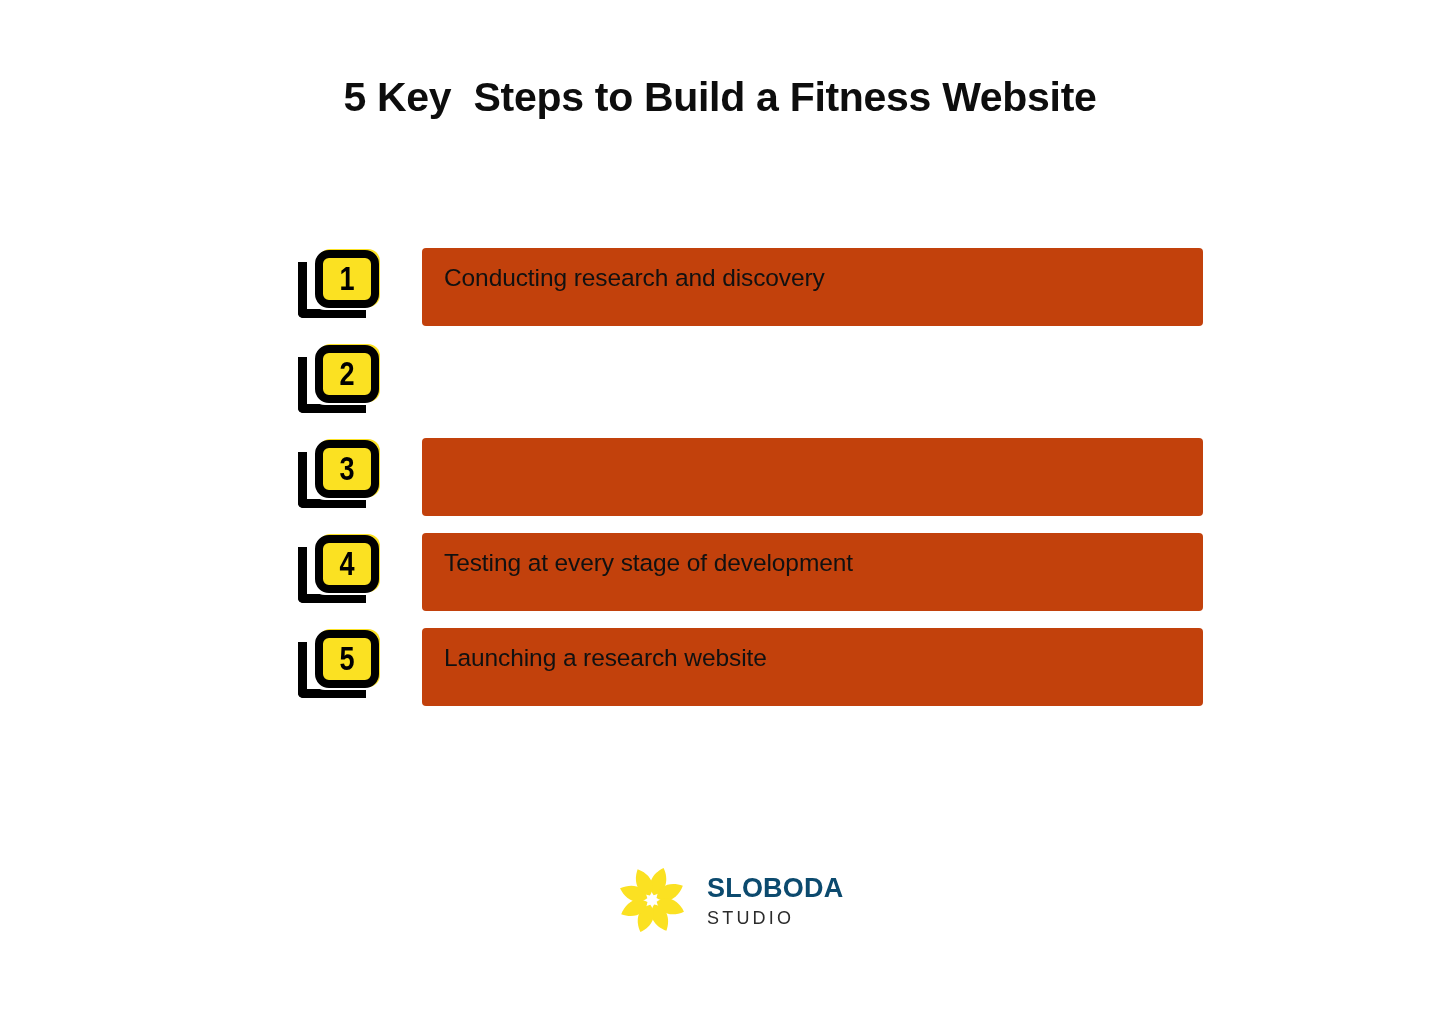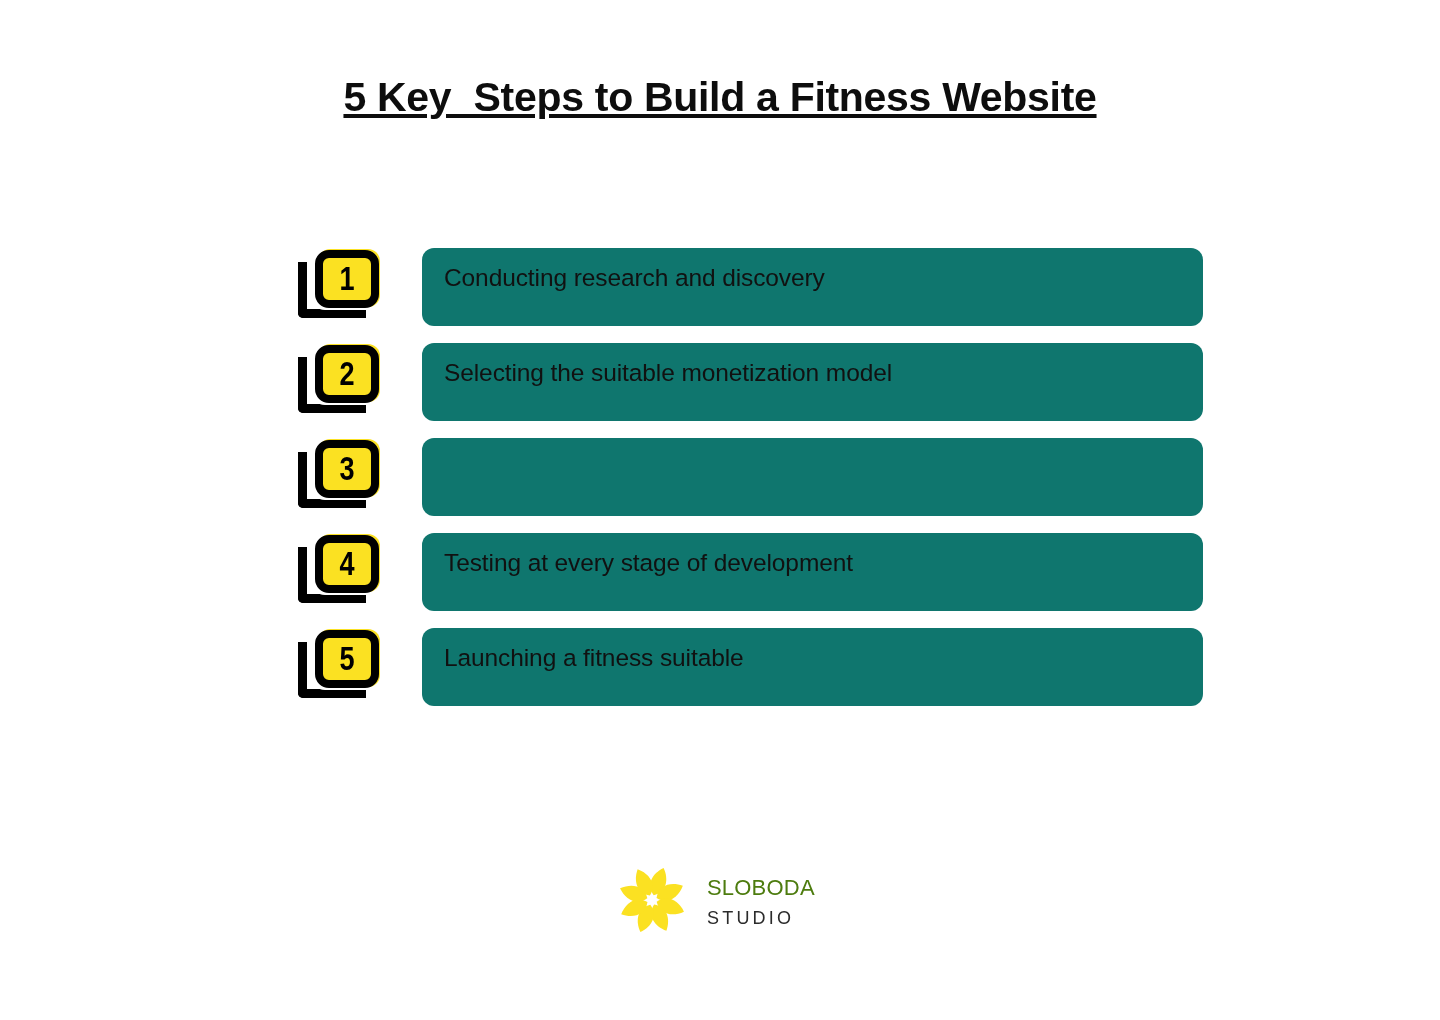--- a/index.html
+++ b/index.html
@@ -21,21 +21,20 @@
     top: 74px;
     left: 0;
     width: 1440px;
     text-align: center;
     font-family: "Liberation Sans", sans-serif;
     font-size: 41px;
     font-weight: 700;
     letter-spacing: -0.3px;
     color: #0d0d0d;
     white-space: pre;
-    text-decoration: underline;
   }
 
   
   .steps {
     position: absolute;
     left: 296px;
     top: 248px;
     width: 910px;
   }
 
@@ -116,22 +115,22 @@
     margin-top: -1px;
   }
 
   
   .pill {
     position: absolute;
     left: 126px;
     top: 0;
     width: 781px;
     height: 78px;
-    background: #0f766e;
-    border-radius: 12px;
+    background: #c2410c;
+    border-radius: 4px;
     box-sizing: border-box;
     padding: 0 22px;
     display: flex;
     flex-direction: column;
     justify-content: flex-start;
   }
   .pill .line {
     font-family: "Liberation Sans", sans-serif;
     font-size: 24.5px;
     font-weight: 400;
@@ -163,24 +162,24 @@
     width: 96px;
     height: 96px;
   }
   .logo .wordmark {
     position: absolute;
     left: 103px;
     top: 20px;
   }
   .logo .word-main {
     font-family: "Liberation Sans", sans-serif;
-    font-size: 22px;
-    font-weight: 400;
+    font-size: 27px;
+    font-weight: 700;
     letter-spacing: 0.2px;
-    color: #4d7c0f;
+    color: #0c4a6e;
     line-height: 32px;
   }
   .logo .word-sub {
     font-family: "Liberation Sans", sans-serif;
     font-size: 18px;
     font-weight: 400;
     letter-spacing: 3.2px;
     color: #2b2b2b;
     line-height: 28px;
   }
@@ -208,23 +207,20 @@
 
   <div class="step-row">
     <div class="badge">
       <div class="bracket"></div>
       <div class="ring"></div>
       <div class="sliver"></div>
       <div class="square">
         <span class="num">2</span>
       </div>
     </div>
-    <div class="pill">
-      <span class="line">Selecting the suitable monetization model</span>
-    </div>
   </div>
 
   <div class="step-row tall">
     <div class="badge">
       <div class="bracket"></div>
       <div class="ring"></div>
       <div class="sliver"></div>
       <div class="square">
         <span class="num">3</span>
       </div>
@@ -250,21 +246,21 @@
   <div class="step-row">
     <div class="badge">
       <div class="bracket"></div>
       <div class="ring"></div>
       <div class="sliver"></div>
       <div class="square">
         <span class="num">5</span>
       </div>
     </div>
     <div class="pill">
-      <span class="line">Launching a fitness suitable</span>
+      <span class="line">Launching a research website</span>
     </div>
   </div>
 
 </div>
 
 <div class="logo">
   <div class="mark">
     <svg width="96" height="96" viewBox="0 0 96 96" xmlns="http://www.w3.org/2000/svg">
       <g id="petals" fill="#fbe122">
           <path d="M 0,-34 C 9,-25 11,-12 0,-5 C -11,-12 -9,-25 0,-34 Z" fill="#fbe122" transform="translate(48,48) rotate(20)"></path>

